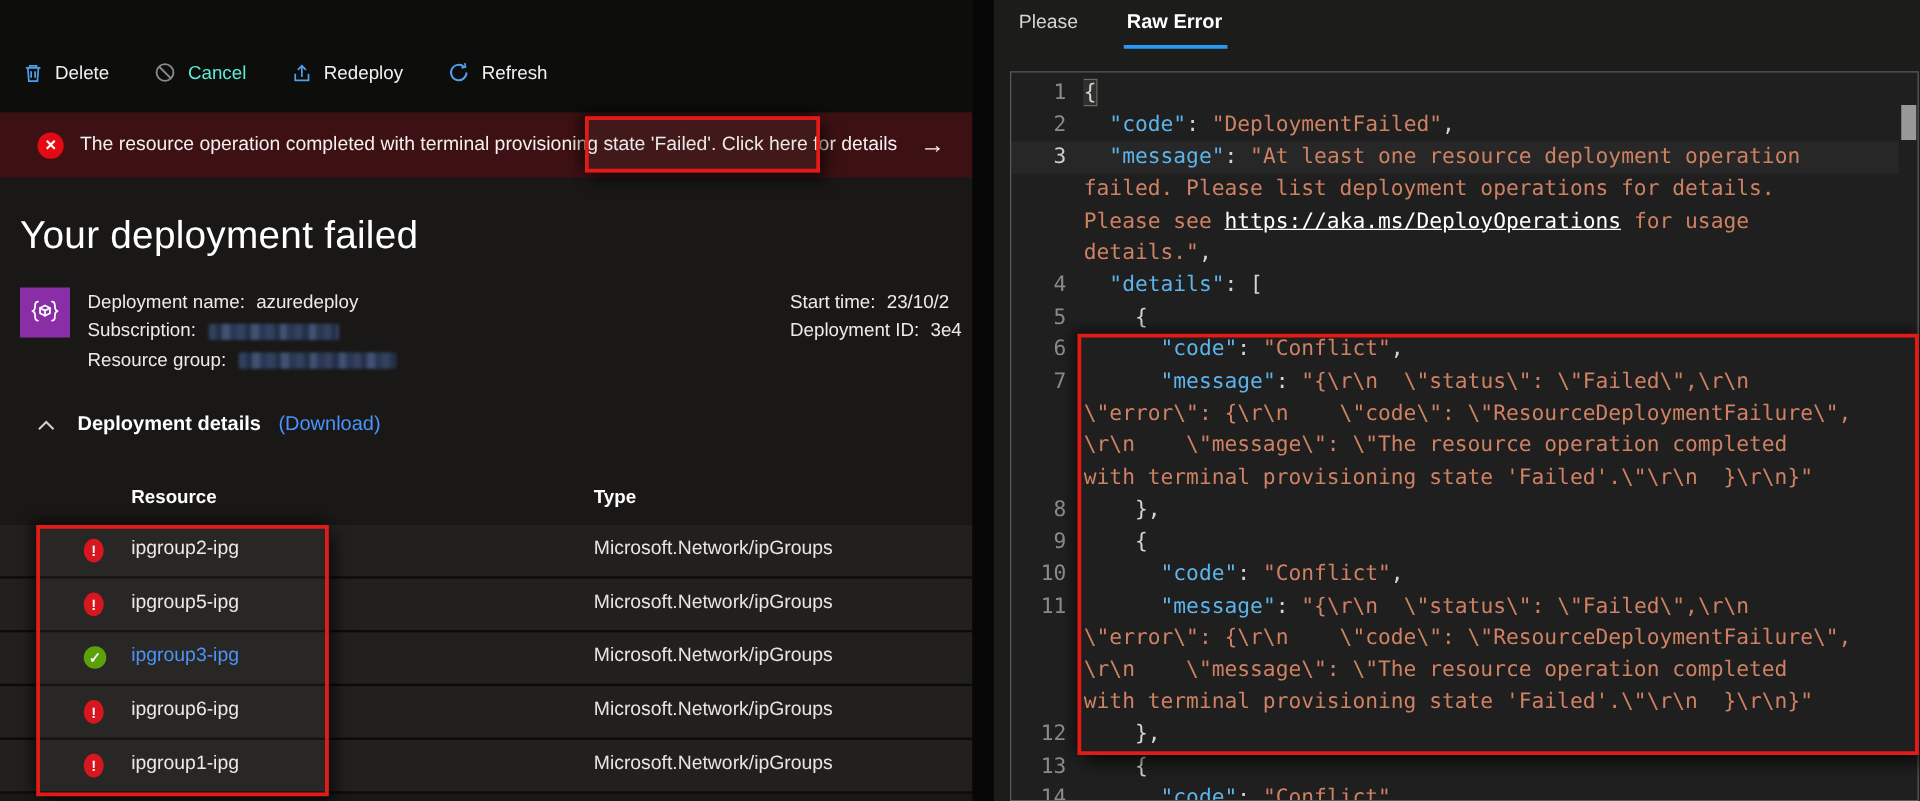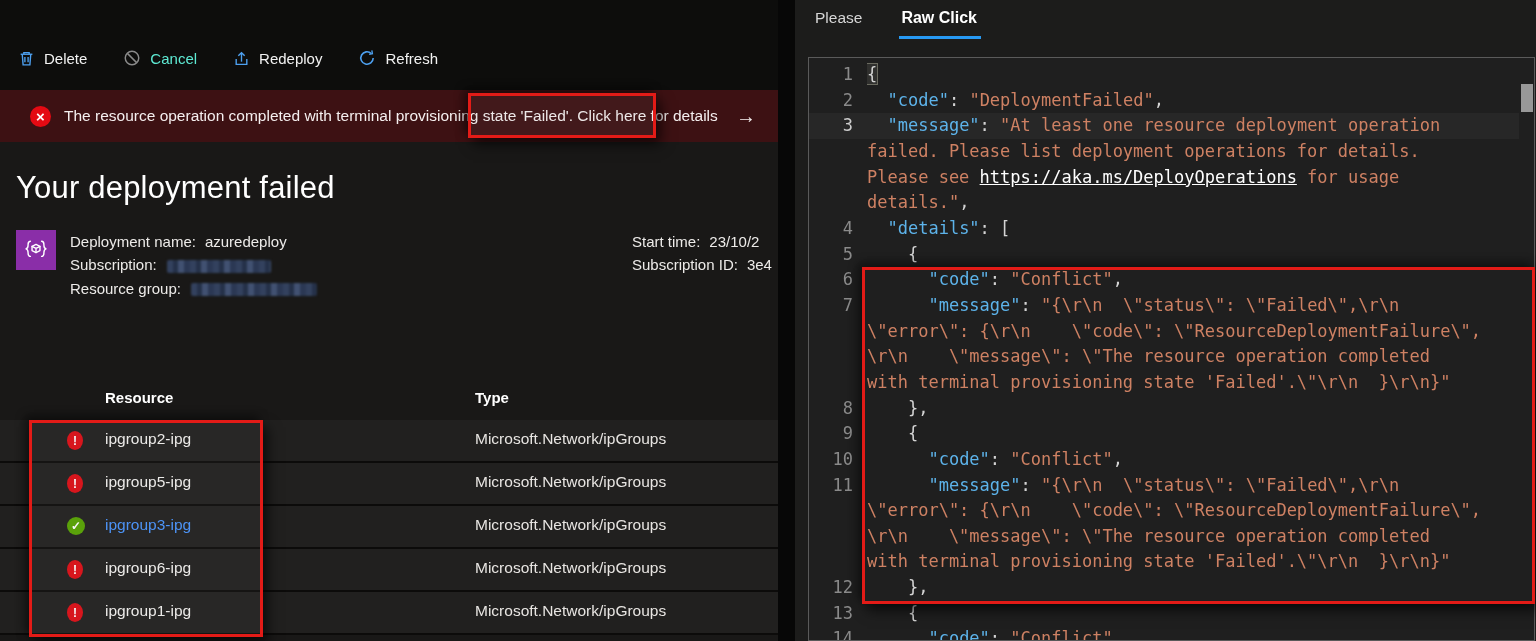--- a/index.html
+++ b/index.html
@@ -159,23 +159,32 @@
       </svg>
     </div>
 
     <div class="info-left">
         <div class="info-row"><span class="info-label">Deployment name:</span><span class="info-value">azuredeploy</span></div>
         <div class="info-row"><span class="info-label">Subscription:</span><span class="redacted"></span></div>
         <div class="info-row"><span class="info-label">Resource group:</span><span class="redacted"></span></div>
       </div>
     <div class="info-right">
         <div class="info-row"><span class="info-label">Start time:</span><span class="info-value">23/10/2</span></div>
-        <div class="info-row"><span class="info-label">Subscription ID:</span><span class="info-value">3e4</span></div>
-      </div>
-
+        <div class="info-row"><span class="info-label">Deployment ID:</span><span class="info-value">3e4</span></div>
+      </div>
+
+    <div class="details-header">
+      <span class="chev">
+        <svg width="14" height="9" viewBox="0 0 12 7" fill="none" stroke="#cfcfcf" stroke-width="1.4">
+            <path d="M1 6l5-5 5 5"></path>
+          </svg>
+      </span>
+      <span class="details-title">Deployment details</span>
+      <a class="download-link">(Download)</a>
+    </div>
 
     <div class="thead">
       <span class="col-resource">Resource</span>
       <span class="col-type">Type</span>
     </div>
 
     <div class="rows">
         <div class="trow">
           <span class="status status-error">!</span>
           <span class="rname">ipgroup2-ipg</span>
@@ -205,21 +214,21 @@
 
     <div class="annotation banner-annotation"></div>
     <div class="annotation rows-annotation"></div>
   </div>
 
   <div class="panel-gap"></div>
 
   <div class="right-panel">
     <div class="tabs">
         <div class="tab"><span class="tab-label">Please</span></div>
-        <div class="tab active"><span class="tab-label">Raw Click</span><div class="tab-underline"></div></div>
+        <div class="tab active"><span class="tab-label">Raw Error</span><div class="tab-underline"></div></div>
       </div>
 
     <div class="editor">
       <div class="code">
           <div class="code-line">
             <span class="gutter">1</span>
             <span class="ltext"><span class="c-punct c-bracket">{</span></span>
           </div>
           <div class="code-line">
             <span class="gutter">2</span>

